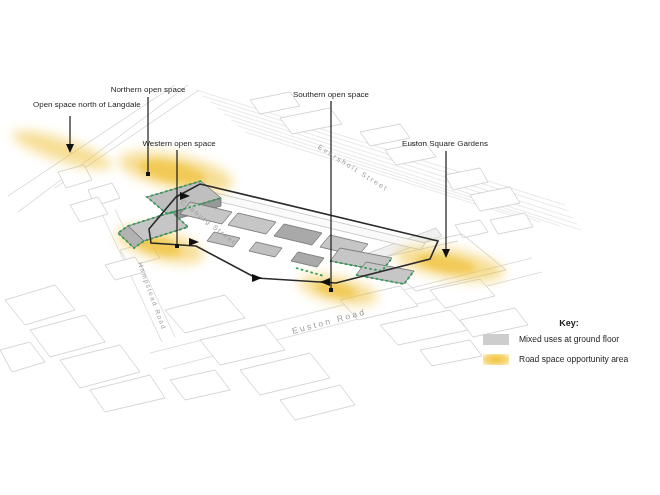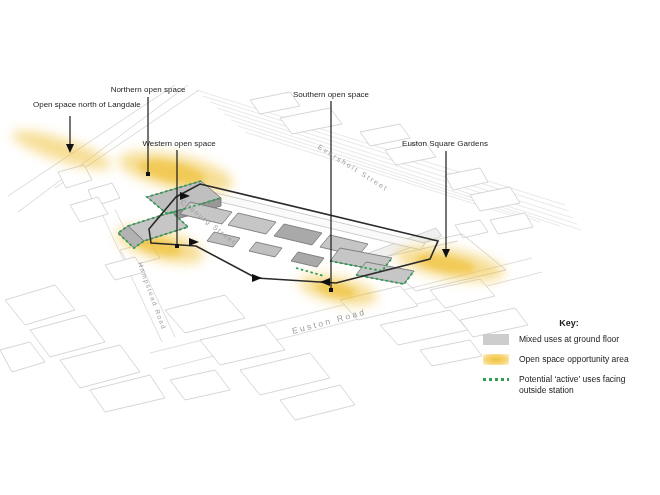--- a/index.html
+++ b/index.html
@@ -187,20 +187,16 @@
 </svg>
 
 <div class="legend">
   <div class="legend-title">Key:</div>
   <div class="legend-row">
     <span class="swatch swatch-gray"></span>
     <span class="legend-label">Mixed uses at ground floor</span>
   </div>
   <div class="legend-row">
     <span class="swatch swatch-yellow"></span>
-    <span class="legend-label">Open space opportunity area</span>
-  </div>
-  <div class="legend-row">
-    <span class="swatch swatch-green"></span>
-    <span class="legend-label">Potential ‘active’ uses facing outside station</span>
+    <span class="legend-label">Road space opportunity area</span>
   </div>
 </div>
 </div>
 
 </body></html>

